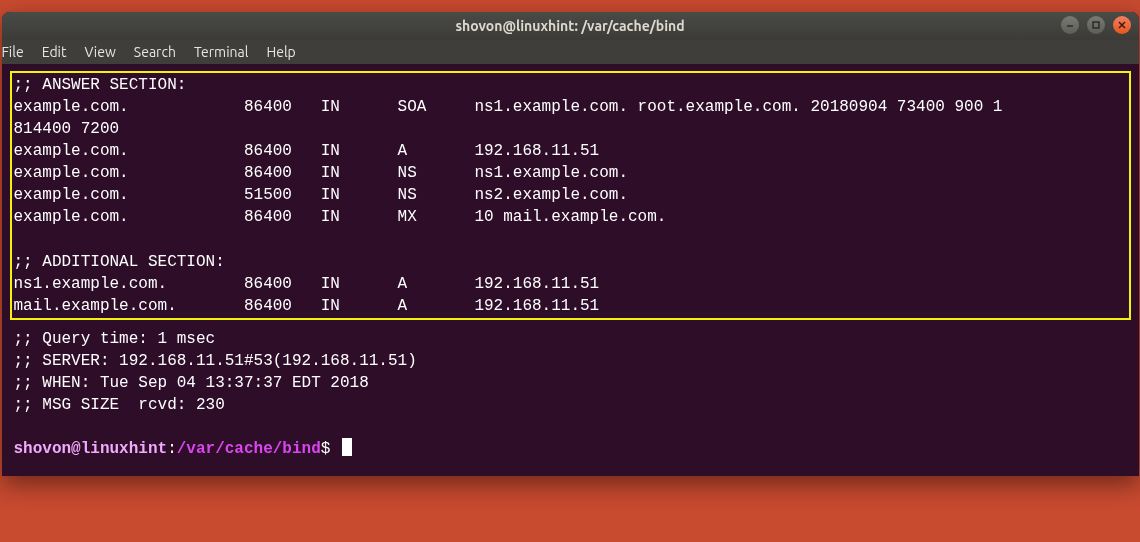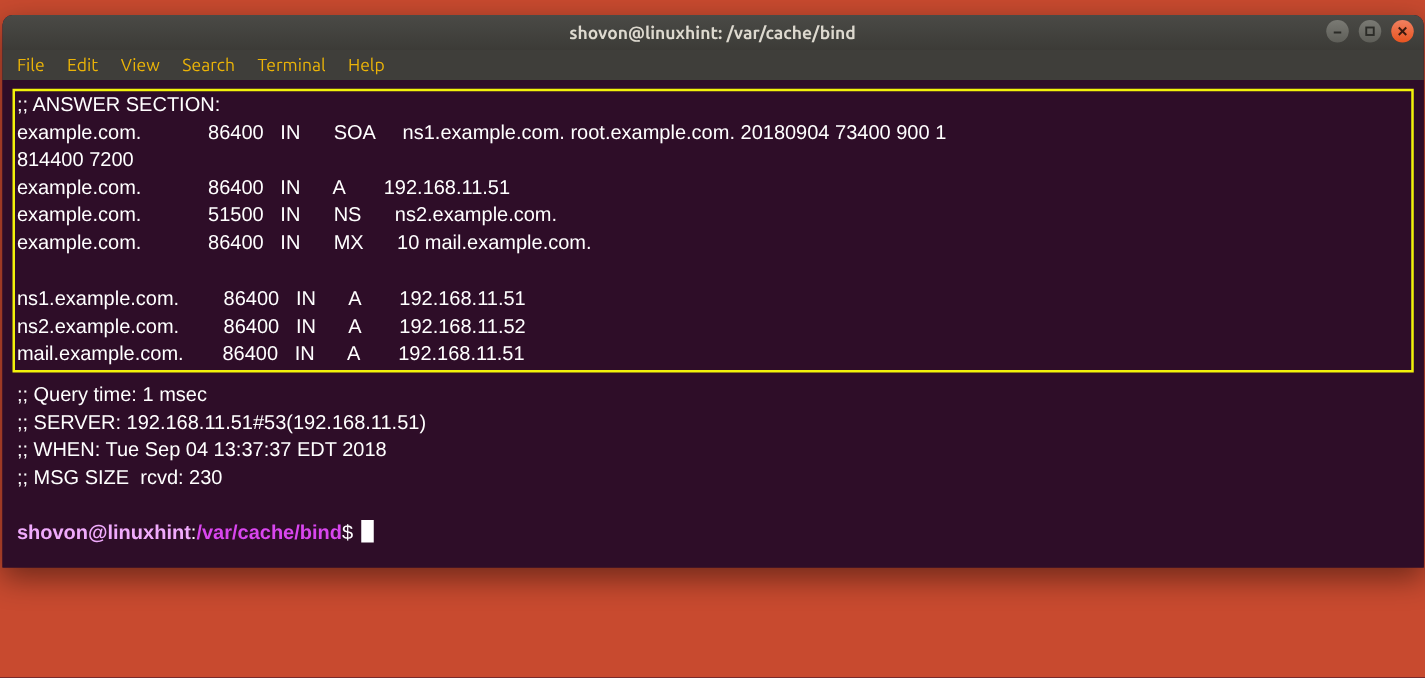--- a/index.html
+++ b/index.html
@@ -46,35 +46,35 @@
       align-items: center;
       justify-content: center;
       font-size: 11px;
       color: #3b3b37;
       cursor: pointer;
     }
     .wc-min, .wc-max { background: linear-gradient(#7a7a74, #5e5e58); }
     .wc-close { background: linear-gradient(#f08060, #e95420); }
     .menubar {
       background: #3f3e3a;
-      color: #eab308;
+      color: #e5e5e5;
       font-family: Ubuntu, "DejaVu Sans", sans-serif;
       font-size: 14px;
-      padding: 4px 12px;
+      padding: 4px 0;
       display: flex;
       gap: 18px;
     }
     .menubar span { cursor: pointer; }
     .terminal {
       background: #2e0d28;
       color: #ffffff;
       font-size: 16px;
       line-height: 1.38;
       padding: 10px 12px 16px;
-      font-family: Liberation Sans, sans-serif;
+      font-family: Liberation Mono, monospace;
     }
     .highlight-box {
       border: 2px solid #f2f20a;
       padding: 1px 2px;
       margin: -3px -4px 8px -4px;
     }
     .row { white-space: pre; }
     .prompt-user { color: #f0abfc; font-weight: bold; }
     .prompt-path { color: #d946ef; font-weight: bold; }
     .prompt-sym { color: #ffffff; }
@@ -122,25 +122,26 @@
     <span>Terminal</span>
     <span>Help</span>
   </div>
 
   <div class="terminal">
     <div class="highlight-box">
       <div class="row">;; ANSWER SECTION:</div>
       <div class="row">example.com.            86400   IN      SOA     ns1.example.com. root.example.com. 20180904 73400 900 1</div>
       <div class="row">814400 7200</div>
       <div class="row">example.com.            86400   IN      A       192.168.11.51</div>
+      <div class="row">example.com.            86400   IN      NS      ns1.example.com.</div>
       <div class="row">example.com.            51500   IN      NS      ns2.example.com.</div>
       <div class="row">example.com.            86400   IN      MX      10 mail.example.com.</div>
       <div class="row">&nbsp;</div>
+      <div class="row">;; ADDITIONAL SECTION:</div>
       <div class="row">ns1.example.com.        86400   IN      A       192.168.11.51</div>
-      <div class="row">ns2.example.com.        86400   IN      A       192.168.11.52</div>
       <div class="row">mail.example.com.       86400   IN      A       192.168.11.51</div>
     </div>
     <div class="row">;; Query time: 1 msec</div>
     <div class="row">;; SERVER: 192.168.11.51#53(192.168.11.51)</div>
     <div class="row">;; WHEN: Tue Sep 04 13:37:37 EDT 2018</div>
     <div class="row">;; MSG SIZE  rcvd: 230</div>
     <div class="row">&nbsp;</div>
     <div class="row"><span class="prompt-user">shovon@linuxhint</span><span class="prompt-sym">:</span><span class="prompt-path">/var/cache/bind</span><span class="prompt-sym">$</span> <span class="cursor"></span></div>
   </div>
 

